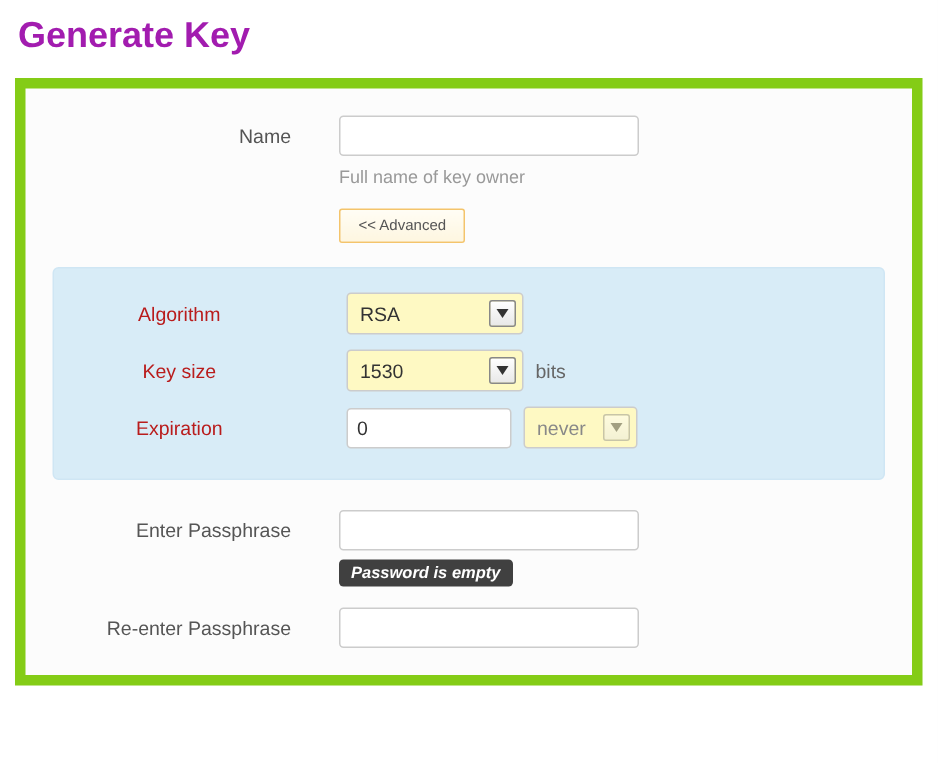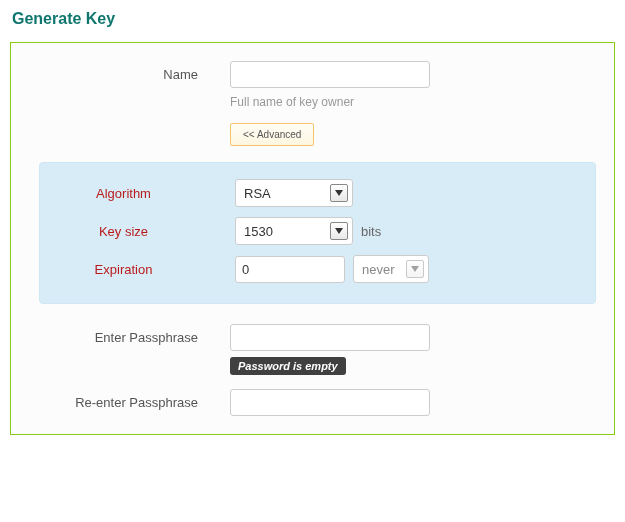--- a/index.html
+++ b/index.html
@@ -6,29 +6,29 @@
     body {
       font-family: Arial, Helvetica, sans-serif;
       font-size: 13px;
       color: #555;
       background: #fff;
       width: 625px;
       height: 522px;
       padding: 6px 10px;
     }
     h2 {
-      font-size: 16px;
+      font-size: 24px;
       font-weight: bold;
-      color: #0f766e;
+      color: #a21caf;
       margin: 4px 0 14px 2px;
     }
     .panel {
-      border: 1px solid #84cc16;
+      border: 7px solid #84cc16;
       background: #fcfcfc;
-      padding: 18px 18px 8px 28px;
+      padding: 18px 18px 8px 18px;
     }
     .form-row {
       display: flex;
       align-items: center;
       margin-bottom: 10px;
     }
     .label-col {
       width: 175px;
       text-align: right;
       padding-right: 16px;
@@ -44,21 +44,21 @@
       padding: 5px 6px;
       font-size: 13px;
       width: 200px;
       background: #fff;
       color: #333;
     }
     input.small { width: 110px; }
     .select-wrap {
       border: 1px solid #ccc;
       border-radius: 3px;
-      background: #ffffff;
+      background: #fef9c3;
       display: inline-flex;
       align-items: center;
       height: 28px;
       padding: 0 4px 0 8px;
     }
     .select-wrap .sel-text { min-width: 70px; font-size: 13px; color: #333; padding-right:4px; }
     .select-wrap.wide .sel-text { min-width: 86px; }
     .select-wrap.narrow .sel-text { min-width: 44px; color:#888; }
     .sel-btn {
       border: 1px solid #888;

